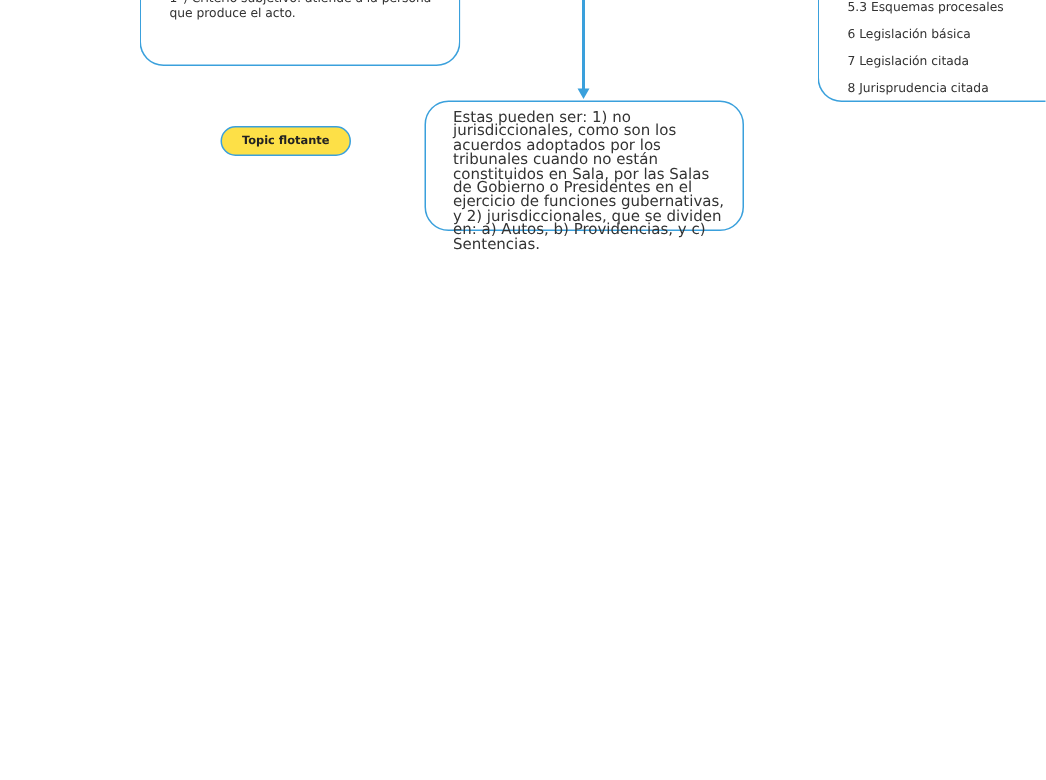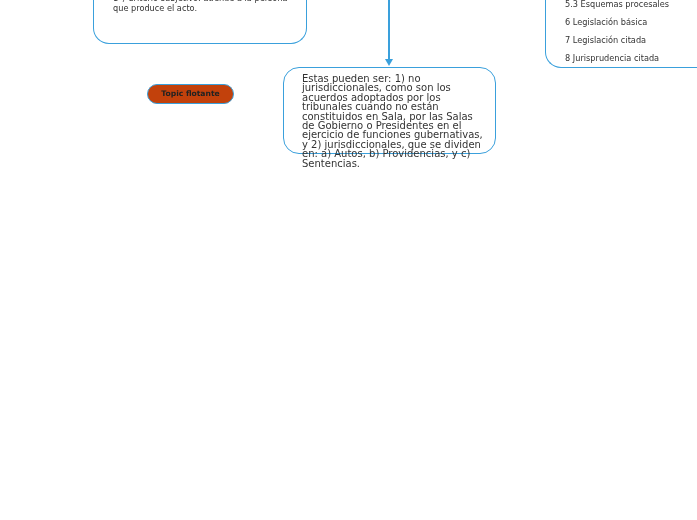--- a/index.html
+++ b/index.html
@@ -63,21 +63,21 @@
     }
     .floating {
       position: absolute;
       left: 147px;
       top: 84px;
       width: 87px;
       height: 20px;
       border: 1px solid #3aa0dc;
       border-radius: 10px;
       box-sizing: border-box;
-      background: #c2410c;
+      background: #fde047;
       font-size: 7.6px;
       font-weight: bold;
       color: #222;
       text-align: center;
       line-height: 18px;
     }
     .connector {
       position: absolute;
       left: 388px;
       top: 0;

